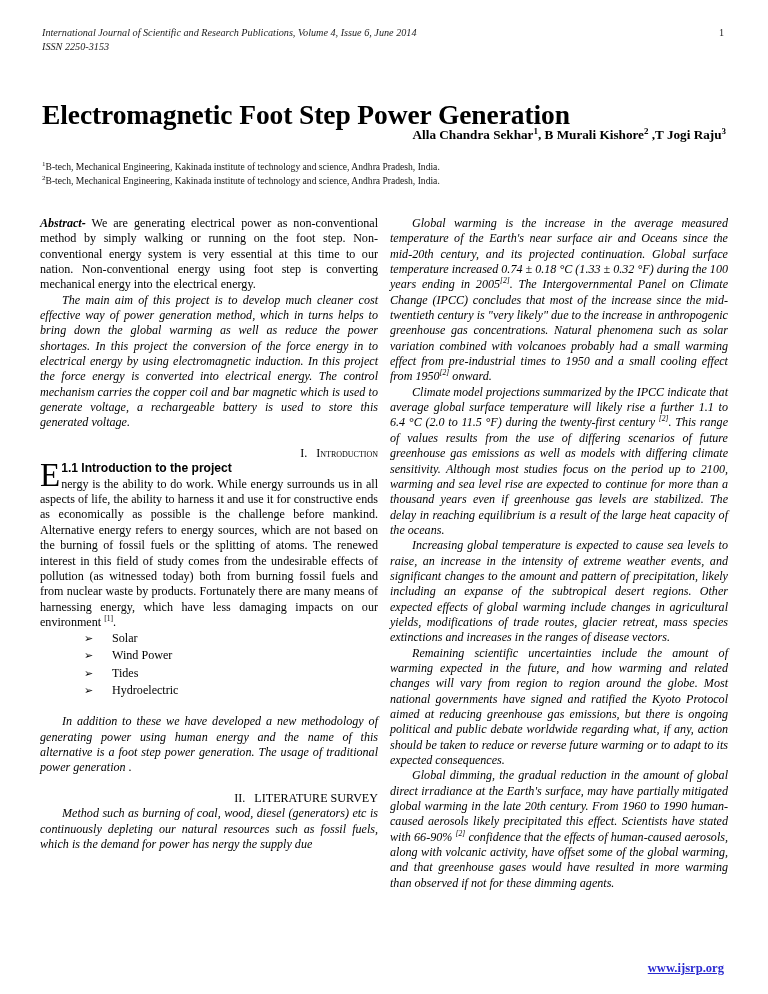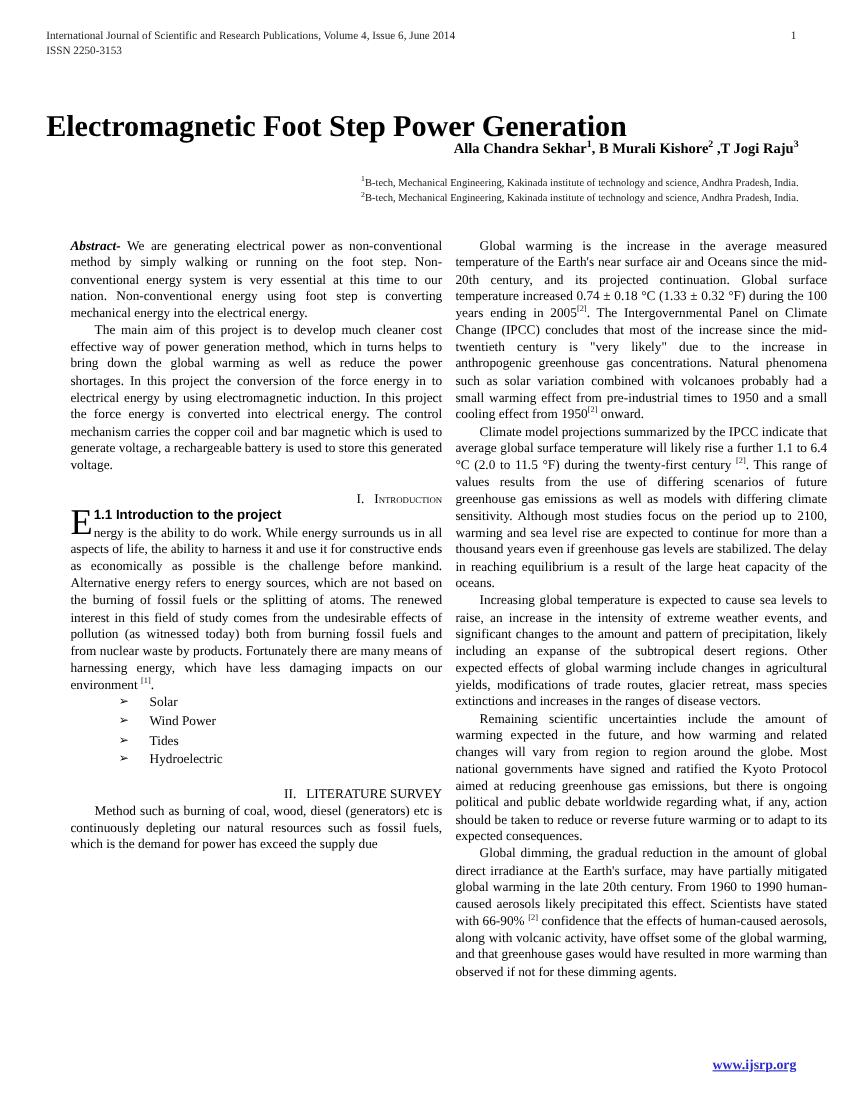--- a/index.html
+++ b/index.html
@@ -29,20 +29,21 @@
     top: 26px;
     left: 42px;
     right: 42px;
     font-size: 10.2px;
     line-height: 13.5px;
     color: #1c1c1c;
   }
   .runhead-line {
     display: block;
     white-space: nowrap;
+    font-style: italic;
   }
   .runhead-pageno {
     position: absolute;
     top: 26px;
     right: 44px;
     font-size: 10.2px;
     line-height: 13.5px;
     color: #1c1c1c;
   }
 
@@ -68,54 +69,53 @@
     font-weight: bold;
     line-height: 18px;
   }
   .authors sup { font-size: 9px; vertical-align: super; line-height: 0; }
 
   .affils {
     position: absolute;
     top: 160px;
     left: 42px;
     right: 42px;
-    text-align: right;
+    text-align: left;
     font-size: 9.6px;
     line-height: 13.6px;
     color: #111;
   }
   .affils div { white-space: nowrap; }
   .affils sup { font-size: 7px; vertical-align: super; line-height: 0; }
 
   
   .cols {
     position: absolute;
     top: 216px;
     left: 40px;
     width: 688px;
     height: 720px;
   }
   .col {
     position: absolute;
     top: 0;
     width: 338px;
-    margin-left: 24px;
   }
   .col-left  { left: 0; }
   .col-right { left: 350px; }
 
   p.body, div.body {
     margin: 0;
     font-size: 12.1px;
     line-height: 15.35px;
     text-align: justify;
     text-justify: inter-word;
     hyphens: none;
   }
-  p.indent { text-indent: 22px; }
+  p.indent { text-indent: 22px; font-style: italic; }
   sup.ref { font-size: 7.6px; vertical-align: super; line-height: 0; }
   .nbsp-gap { margin-top: 15.3px; }
 
   .lead-term {
     font-weight: bold;
     font-style: italic;
   }
 
   
   .sec-head {
@@ -222,27 +222,28 @@
 
       <ul class="arrows">
         <li><span class="bullet-icon">➢</span><span>Solar</span></li>
         <li><span class="bullet-icon">➢</span><span>Wind Power</span></li>
         <li><span class="bullet-icon">➢</span><span>Tides</span></li>
         <li><span class="bullet-icon">➢</span><span>Hydroelectric</span></li>
       </ul>
 
       <div class="nbsp-gap"></div>
 
+      <p class="body indent">In addition to these we have developed a new methodology of generating power using human energy and the name of this alternative is a foot step power generation. The usage of traditional power generation .</p>
 
       <div class="nbsp-gap"></div>
       <div class="nbsp-gap"></div>
 
       <p class="sec-head"><span class="sec-num">II.</span><span>LITERATURE SURVEY</span></p>
 
-      <p class="body indent">Method such as burning of coal, wood, diesel (generators) etc is continuously depleting our natural resources such as fossil fuels, which is the demand for power has exceed the supply due</p>
+      <p class="body indent">Method such as burning of coal, wood, diesel (generators) etc is continuously depleting our natural resources such as fossil fuels, which is the demand for power has nergy the supply due</p>
     </div>
 
     <div class="col col-right">
 
 
       <p class="body indent"><span>Global warming is the increase in the average measured temperature of the Earth's near surface air and Oceans since the mid-20th century, and its projected continuation. Global surface temperature increased 0.74 ± 0.18 °C (1.33 ± 0.32 °F) during the 100 years ending in 2005</span><sup class="ref">[2]</sup><span>. The Intergovernmental Panel on Climate Change (IPCC) concludes that most of the increase since the mid-twentieth century is "very likely" due to the increase in anthropogenic greenhouse gas concentrations. Natural phenomena such as solar variation combined with volcanoes probably had a small warming effect from pre-industrial times to 1950 and a small cooling effect from 1950</span><sup class="ref">[2]</sup><span> onward.</span></p>
 
       <p class="body indent"><span>Climate model projections summarized by the IPCC indicate that average global surface temperature will likely rise a further 1.1 to 6.4 °C (2.0 to 11.5 °F) during the twenty-first century </span><sup class="ref">[2]</sup><span>. This range of values results from the use of differing scenarios of future greenhouse gas emissions as well as models with differing climate sensitivity. Although most studies focus on the period up to 2100, warming and sea level rise are expected to continue for more than a thousand years even if greenhouse gas levels are stabilized. The delay in reaching equilibrium is a result of the large heat capacity of the oceans.</span></p>
 
       <p class="body indent">Increasing global temperature is expected to cause sea levels to raise, an increase in the intensity of extreme weather events, and significant changes to the amount and pattern of precipitation, likely including an expanse of the subtropical desert regions. Other expected effects of global warming include changes in agricultural yields, modifications of trade routes, glacier retreat, mass species extinctions and increases in the ranges of disease vectors.</p>

